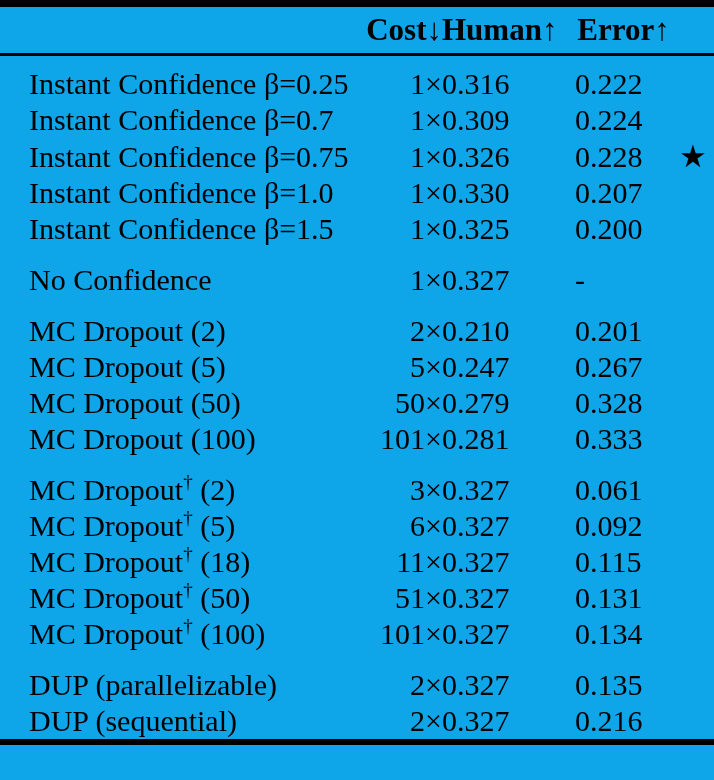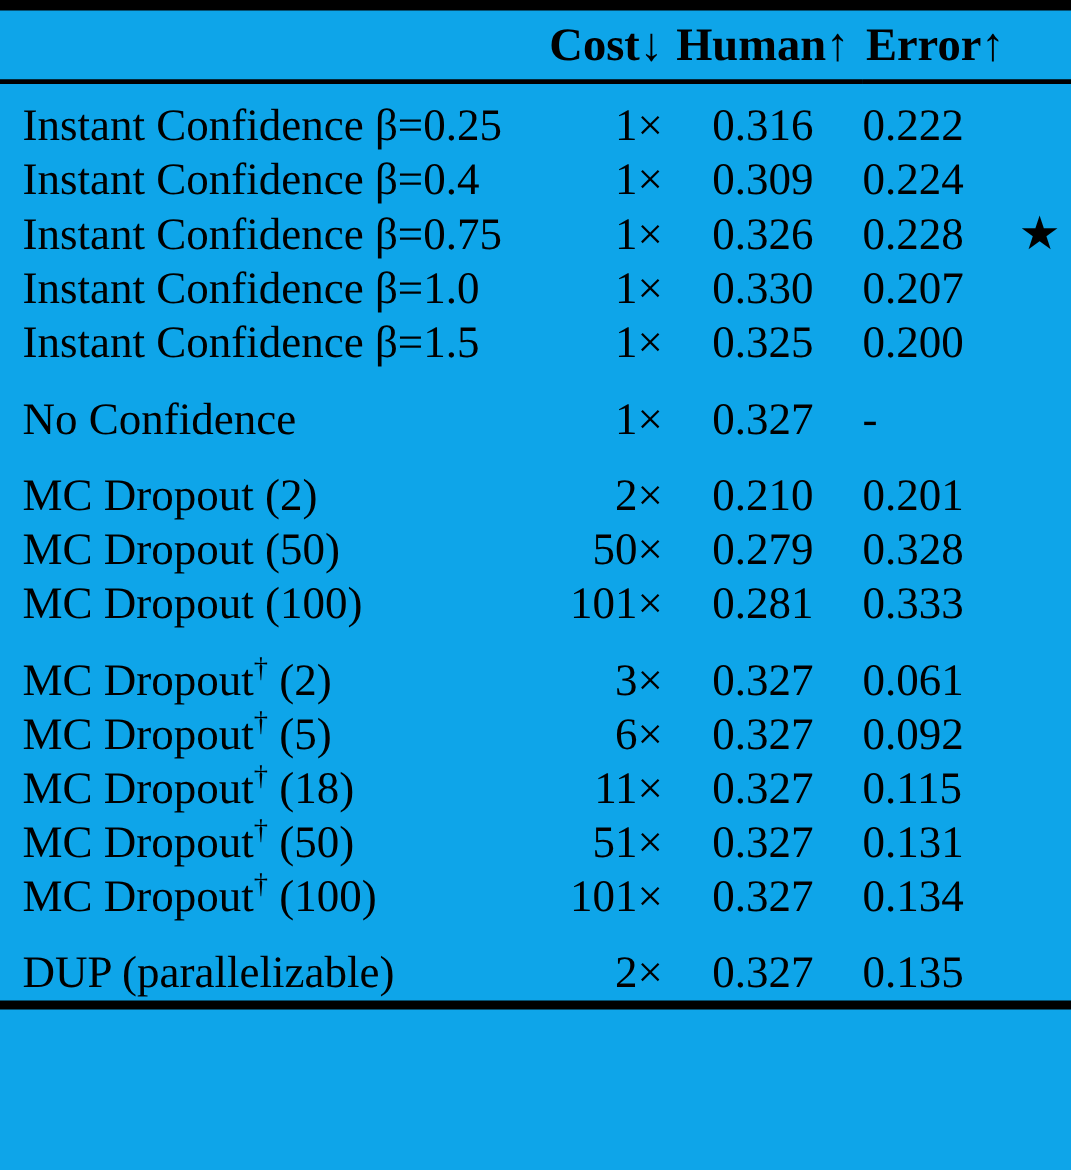--- a/index.html
+++ b/index.html
@@ -40,35 +40,35 @@
     padding: 0;
     font-size: 31px;
     font-weight: bold;
     line-height: 46px;
     border-bottom: 3px solid #000000;
     white-space: nowrap;
     vertical-align: middle;
   }
   thead th.label { text-align: left; }
   thead th.cost  { text-align: right; }
-  thead th.human { text-align: center; }
+  thead th.human { text-align: left; }
   thead th.error { }
   thead th.star-cell { text-align: center; }
 
   tbody td {
     height: 36px;
     padding: 0;
     font-size: 30px;
     line-height: 36px;
     white-space: nowrap;
     vertical-align: middle;
   }
-  td.label { text-align: left; padding-left: 15px; }
+  td.label { text-align: left; padding-left: 29px; }
   td.cost  { text-align: right; }
-  td.human { text-align: center; }
+  td.human { text-align: left; }
   td.error { text-align: left; }
   td.star-cell { text-align: center; }
 
   
   tbody.group tr:first-child td { padding-top: 15px; }
   table.results tbody:first-of-type tr:first-child td { padding-top: 10px; }
 
   .sup {
     font-size: 19px;
     line-height: 0;
@@ -105,21 +105,21 @@
     </thead>
   <tbody class="group">
         <tr>
     <td class="label"><span class="lbl">Instant Confidence β=0.25</span><span class="sup"></span><span class="suffix"></span></td>
     <td class="cost">1×</td>
     <td class="human">0.316</td>
     <td class="error">0.222</td>
     <td class="star-cell"><span class="star"></span></td>
   </tr>
         <tr>
-    <td class="label"><span class="lbl">Instant Confidence β=0.4</span><span class="sup"></span><span class="suffix"></span></td>
+    <td class="label"><span class="lbl">Instant Confidence β=0.7</span><span class="sup"></span><span class="suffix"></span></td>
     <td class="cost">1×</td>
     <td class="human">0.309</td>
     <td class="error">0.224</td>
     <td class="star-cell"><span class="star"></span></td>
   </tr>
         <tr>
     <td class="label"><span class="lbl">Instant Confidence β=0.75</span><span class="sup"></span><span class="suffix"></span></td>
     <td class="cost">1×</td>
     <td class="human">0.326</td>
     <td class="error">0.228</td>
@@ -151,20 +151,27 @@
       </tbody>
       <tbody class="group">
         <tr>
     <td class="label"><span class="lbl">MC Dropout (2)</span><span class="sup"></span><span class="suffix"></span></td>
     <td class="cost">2×</td>
     <td class="human">0.210</td>
     <td class="error">0.201</td>
     <td class="star-cell"><span class="star"></span></td>
   </tr>
         <tr>
+    <td class="label"><span class="lbl">MC Dropout (5)</span><span class="sup"></span><span class="suffix"></span></td>
+    <td class="cost">5×</td>
+    <td class="human">0.247</td>
+    <td class="error">0.267</td>
+    <td class="star-cell"><span class="star"></span></td>
+  </tr>
+        <tr>
     <td class="label"><span class="lbl">MC Dropout (50)</span><span class="sup"></span><span class="suffix"></span></td>
     <td class="cost">50×</td>
     <td class="human">0.279</td>
     <td class="error">0.328</td>
     <td class="star-cell"><span class="star"></span></td>
   </tr>
         <tr>
     <td class="label"><span class="lbl">MC Dropout (100)</span><span class="sup"></span><span class="suffix"></span></td>
     <td class="cost">101×</td>
     <td class="human">0.281</td>
@@ -210,17 +217,24 @@
   </tr>
       </tbody>
       <tbody class="group">
         <tr>
     <td class="label"><span class="lbl">DUP (parallelizable)</span><span class="sup"></span><span class="suffix"></span></td>
     <td class="cost">2×</td>
     <td class="human">0.327</td>
     <td class="error">0.135</td>
     <td class="star-cell"><span class="star"></span></td>
   </tr>
+        <tr>
+    <td class="label"><span class="lbl">DUP (sequential)</span><span class="sup"></span><span class="suffix"></span></td>
+    <td class="cost">2×</td>
+    <td class="human">0.327</td>
+    <td class="error">0.216</td>
+    <td class="star-cell"><span class="star"></span></td>
+  </tr>
       </tbody>
     </table>
 
   <div class="rule rule-bottom"></div>
 </div>
 
 </body></html>

